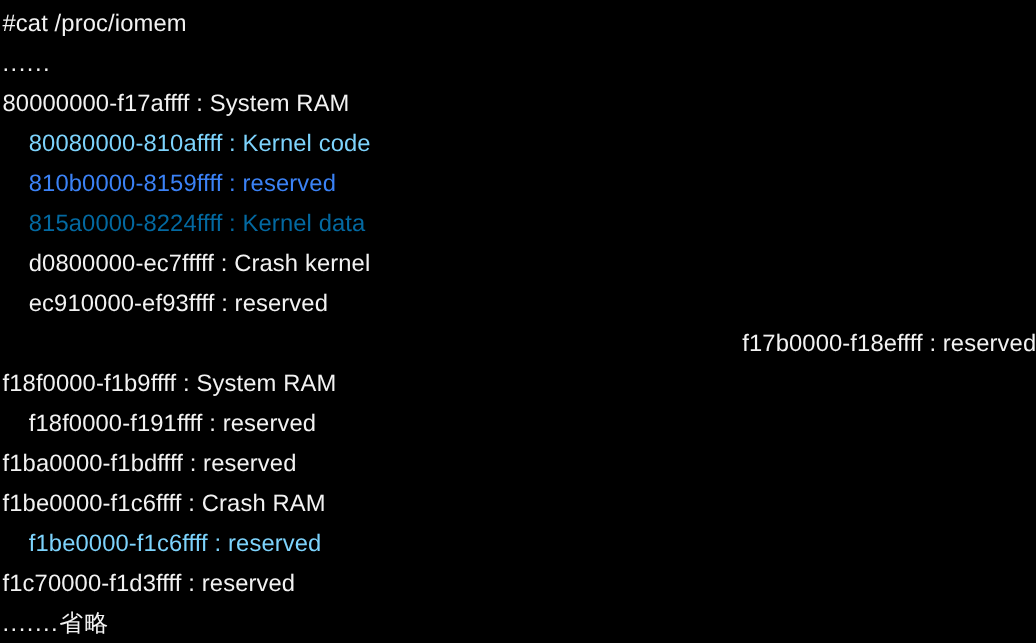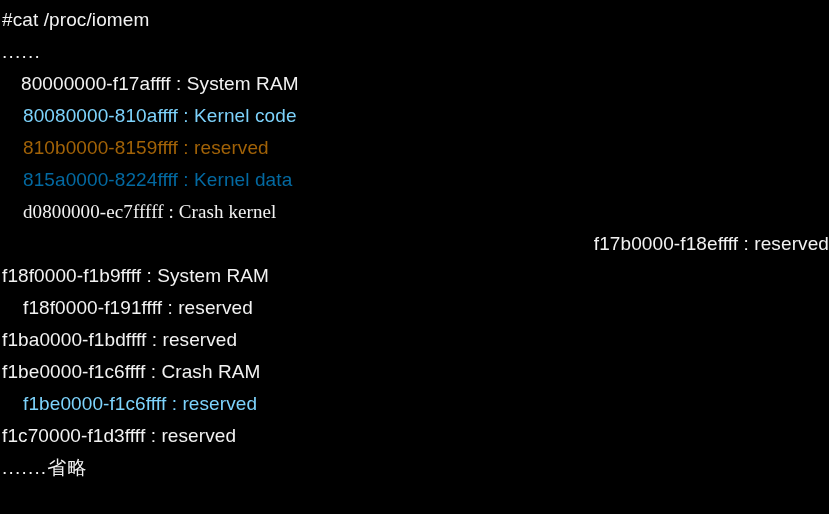--- a/index.html
+++ b/index.html
@@ -38,25 +38,26 @@
     letter-spacing: 1.2px;
   }
 </style>
 </head>
 <body>
 
 <div id="terminal" style="background: rgb(0, 0, 0);">
 
 <span class="line indent-0" style="color: rgb(242, 242, 242);">#cat /proc/iomem</span>
     <span class="line indent-0 dots" style="color: rgb(242, 242, 242);">......</span>
-    <span class="line indent-0" style="color: rgb(242, 242, 242); margin-left: 19px;">80000000-f17affff : System RAM</span>
+    <span class="line indent-0" style="color: rgb(242, 242, 242);">80000000-f17affff : System RAM</span>
     <span class="line indent-1" style="color: #7dd3fc;">80080000-810affff : Kernel code</span>
-    <span class="line indent-1" style="color: #a16207;">810b0000-8159ffff : reserved</span>
+    <span class="line indent-1" style="color: #3b82f6;">810b0000-8159ffff : reserved</span>
     <span class="line indent-1" style="color: #0369a1;">815a0000-8224ffff : Kernel data</span>
-    <span class="line indent-1" style="color: rgb(242, 242, 242); font-family: Liberation Serif, serif;">d0800000-ec7fffff : Crash kernel</span>
+    <span class="line indent-1" style="color: rgb(242, 242, 242);">d0800000-ec7fffff : Crash kernel</span>
+    <span class="line indent-1" style="color: rgb(242, 242, 242);">ec910000-ef93ffff : reserved</span>
     <span class="line indent-0" style="color: rgb(242, 242, 242); text-align: right;">f17b0000-f18effff : reserved</span>
     <span class="line indent-0" style="color: rgb(242, 242, 242);">f18f0000-f1b9ffff : System RAM</span>
     <span class="line indent-1" style="color: rgb(242, 242, 242);">f18f0000-f191ffff : reserved</span>
     <span class="line indent-0" style="color: rgb(242, 242, 242);">f1ba0000-f1bdffff : reserved</span>
     <span class="line indent-0" style="color: rgb(242, 242, 242);">f1be0000-f1c6ffff : Crash RAM</span>
     <span class="line indent-1" style="color: #7dd3fc;">f1be0000-f1c6ffff : reserved</span>
     <span class="line indent-0" style="color: rgb(242, 242, 242);">f1c70000-f1d3ffff : reserved</span>
     <span class="line indent-0 dots" style="color: rgb(242, 242, 242);">.......省略</span>
   </div>
 

